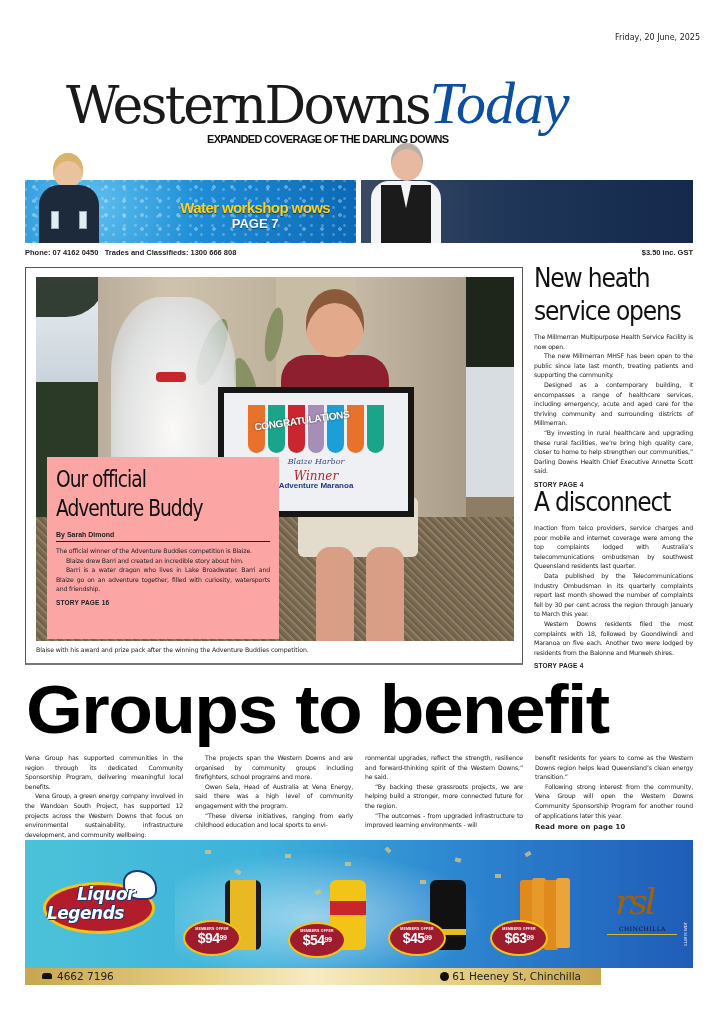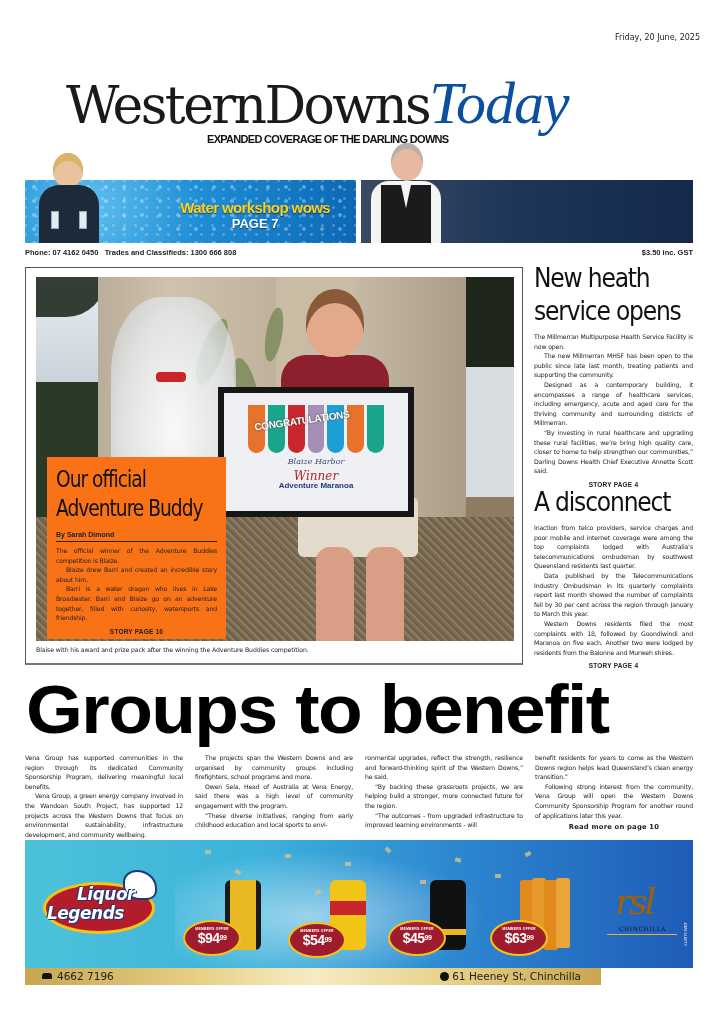--- a/index.html
+++ b/index.html
@@ -57,27 +57,27 @@
   .ph-leg { position: absolute; top: 270px; width: 38px; height: 94px; background: #d99f86; border-radius: 14px 14px 0 0; }
   .ph-certificate { position: absolute; left: 182px; top: 110px; width: 196px; height: 130px; background: #161616; padding: 6px; }
   .ph-cert-inner { width: 100%; height: 100%; background: #eef0f3; position: relative; }
   .ph-cert-bars { position: absolute; left: 24px; top: 12px; width: 136px; height: 48px; display: flex; gap: 3px; }
   .ph-cert-bars span { flex: 1; border-radius: 0 0 10px 10px; }
   .ph-cert-word { position: absolute; left: 30px; top: 22px; font-size: 10px; font-weight: bold; color: #fff; letter-spacing: -0.3px; transform: rotate(-8deg); text-shadow: 0 0 2px #333; }
   .ph-cert-name { position: absolute; left: 0; width: 100%; top: 64px; text-align: center; font-family: "DejaVu Serif", serif; font-style: italic; font-size: 8px; color: #3a4a8a; }
   .ph-cert-winner { position: absolute; left: 0; width: 100%; top: 76px; text-align: center; font-family: "DejaVu Serif", serif; font-style: italic; font-size: 12px; color: #b1262a; }
   .ph-cert-comp { position: absolute; left: 0; width: 100%; top: 88px; text-align: center; font-size: 8px; font-weight: bold; color: #243a7a; }
 
-  .feature-card { left: 47px; top: 457px; width: 179px; height: 182px; background: #f97316; padding: 8px 9px; }
+  .feature-card { left: 47px; top: 457px; width: 232px; height: 182px; background: #fca5a5; padding: 8px 9px; }
   .feature-title { font-family: "DejaVu Sans", sans-serif; font-size: 23px; line-height: 29px; letter-spacing: -1.1px; color: #111; font-stretch: condensed; transform: scaleX(0.9); transform-origin: left; white-space: nowrap; }
   .byline { font-size: 7px; font-weight: bold; margin-top: 8px; padding-bottom: 3px; border-bottom: 1px solid #222; color: #222; }
   .body-sm { font-family: "DejaVu Sans", sans-serif; font-size: 6.2px; line-height: 9.6px; color: #222; text-align: justify; letter-spacing: -0.15px; }
   .body-sm p + p { text-indent: 10px; }
   .feature-card .body-sm { margin-top: 4px; }
-  .story-ref { font-size: 6.5px; font-weight: bold; text-align: center; margin-top: 5px; color: #222; letter-spacing: 0.2px; }
+  .story-ref { font-size: 6.5px; font-weight: bold; text-align: left; margin-top: 5px; color: #222; letter-spacing: 0.2px; }
   .caption { left: 36px; top: 646px; font-size: 6.2px; color: #222; font-family: "DejaVu Sans", sans-serif; letter-spacing: -0.1px; }
 
   
   .right-col { left: 534px; width: 159px; }
   .rc-title { font-family: "DejaVu Sans", sans-serif; font-size: 26px; line-height: 33px; letter-spacing: -1.3px; color: #111; transform: scaleX(0.9); transform-origin: left; white-space: nowrap; }
   .right-col .body-sm { margin-top: 4px; }
 
   
   .headline { left: 26px; top: 670px; width: 670px; font-family: "Liberation Sans", sans-serif; font-weight: bold; font-size: 69px; line-height: 80px; letter-spacing: -1.5px; color: #000; white-space: nowrap; transform: scaleX(1.06); transform-origin: left; }
 

